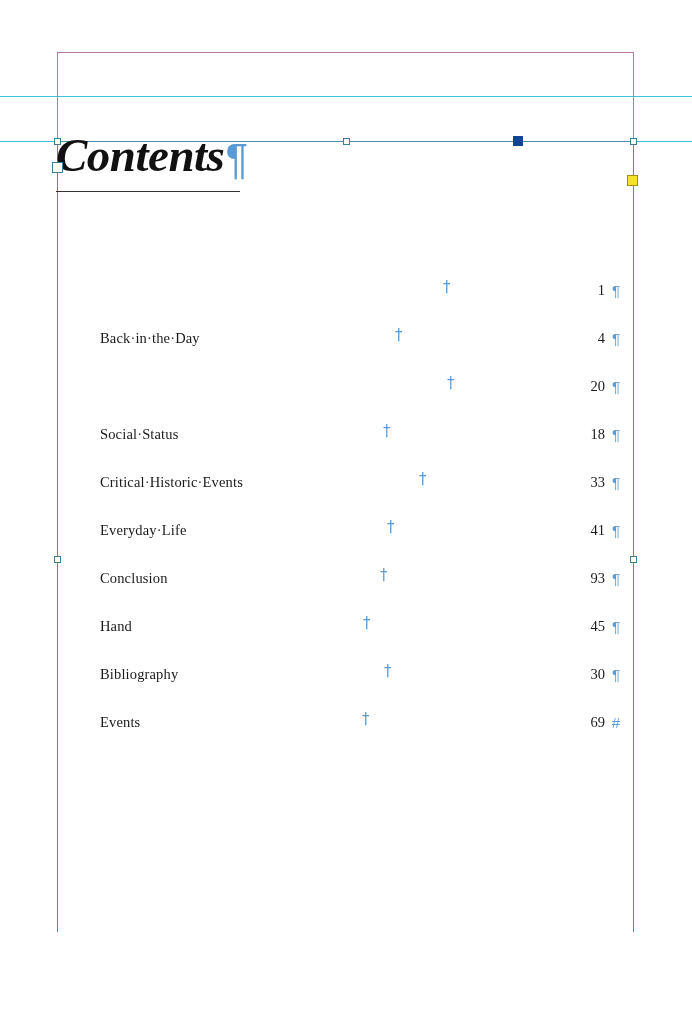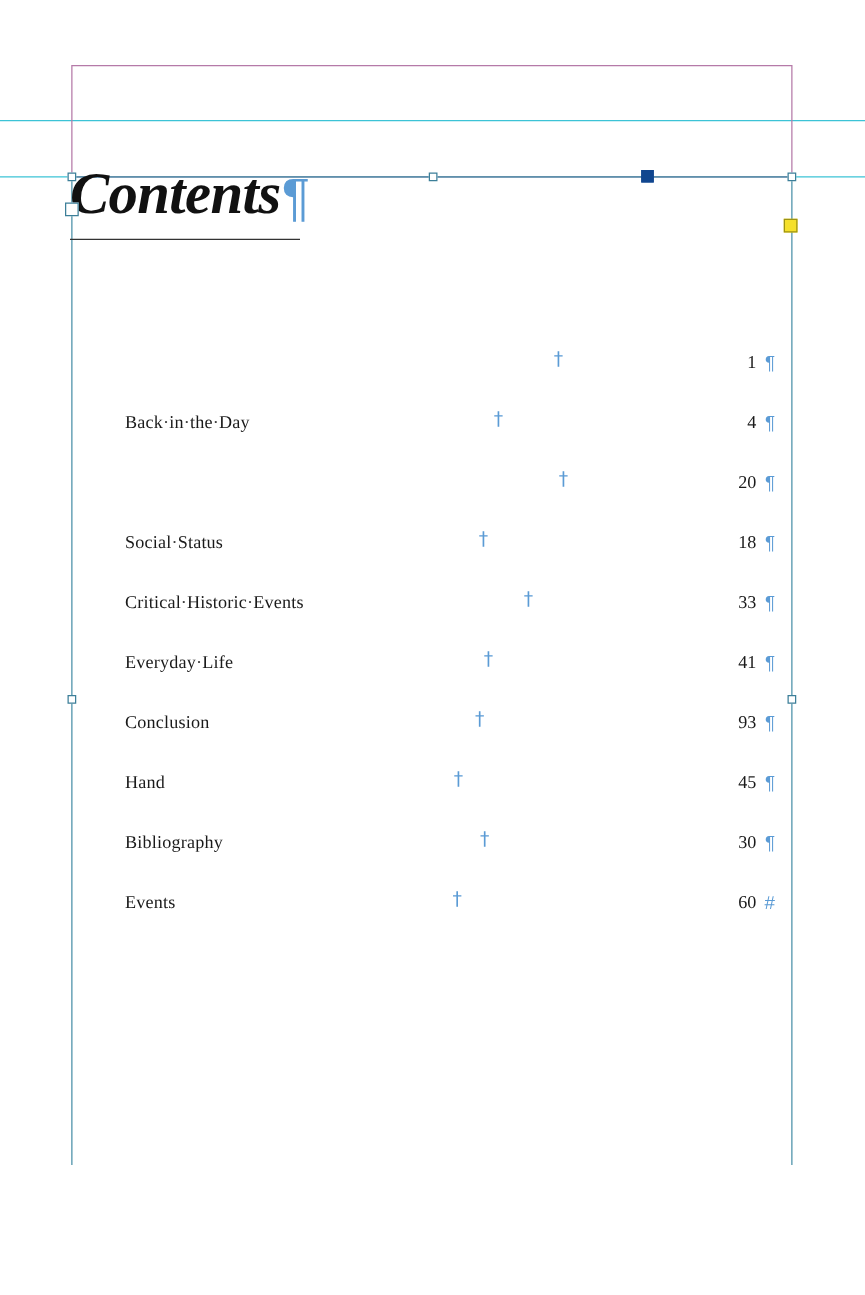--- a/index.html
+++ b/index.html
@@ -218,21 +218,21 @@
       </div>
       <div class="toc-row">
         <span class="toc-label">Bibliography</span>
         <span class="tab-mark" style="left: 284px;">†</span>
         <span class="toc-page">30</span>
         <span class="toc-end">¶</span>
       </div>
       <div class="toc-row">
         <span class="toc-label">Events</span>
         <span class="tab-mark" style="left: 262px;">†</span>
-        <span class="toc-page">60</span>
+        <span class="toc-page">69</span>
         <span class="toc-end">#</span>
       </div>
     </div>
 
   <div id="handles">
       <div class="handle" style="left: 54px; top: 138px;"></div>
       <div class="handle" style="left: 343px; top: 138px;"></div>
       <div class="handle" style="left: 630px; top: 138px;"></div>
       <div class="handle" style="left: 54px; top: 556px;"></div>
       <div class="handle" style="left: 630px; top: 556px;"></div>

